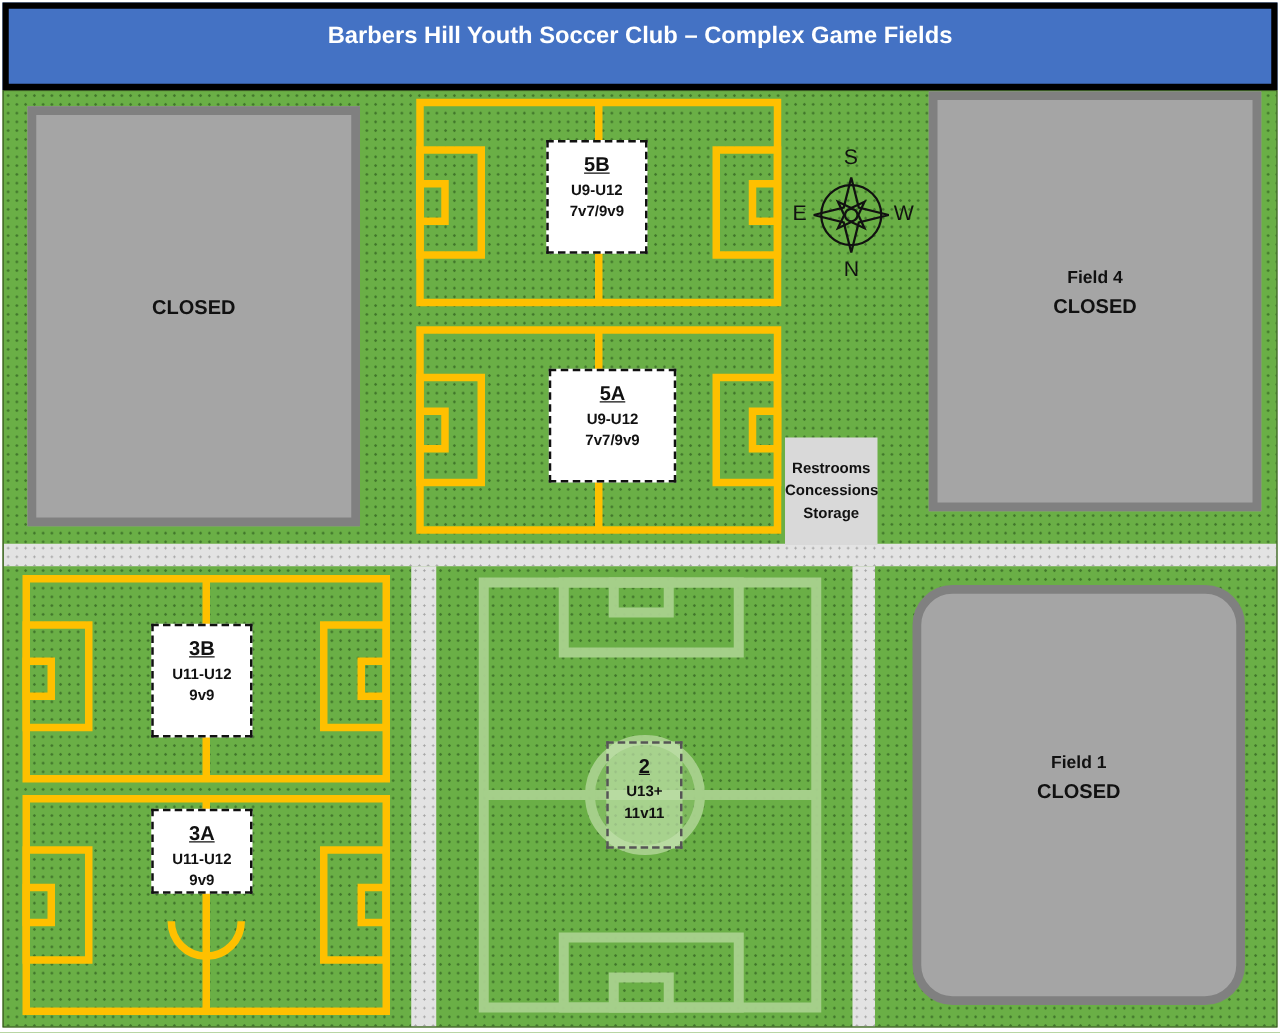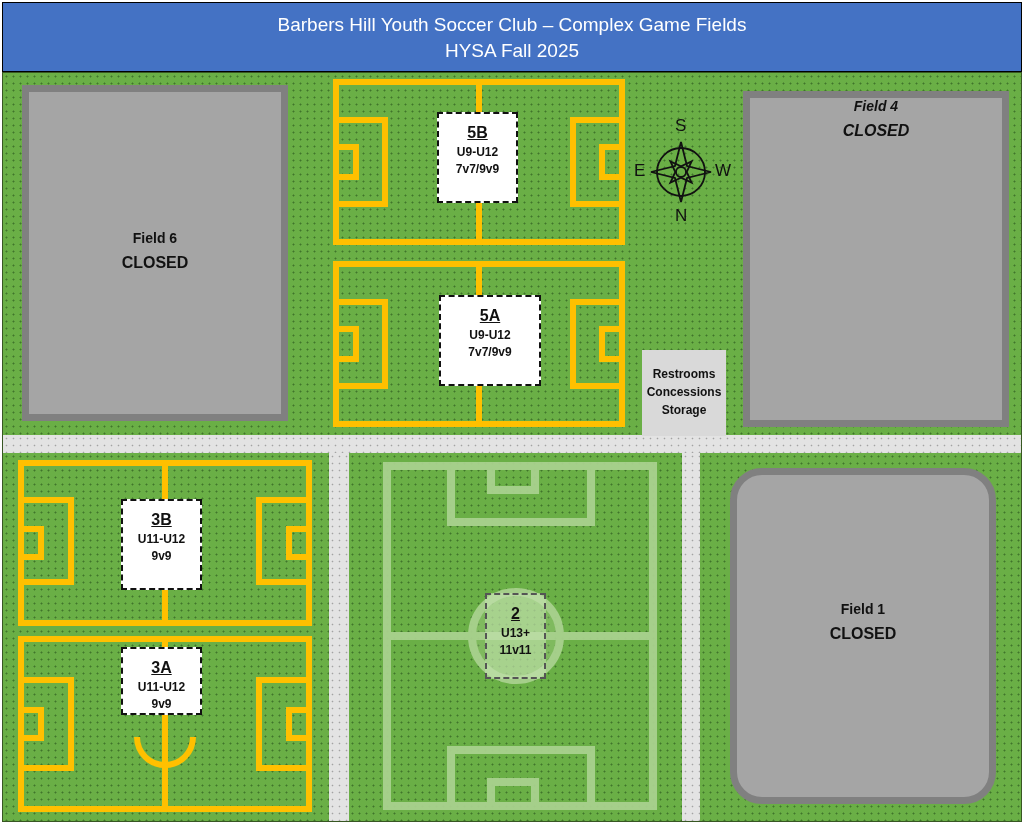--- a/index.html
+++ b/index.html
@@ -1,19 +1,19 @@
 <!DOCTYPE html>
 <html><head>
 <meta charset="utf-8">
 <style>
   html, body { margin: 0; padding: 0; }
   body { width: 1024px; height: 826px; position: relative; background: #ffffff; overflow: hidden;
          font-family: "Liberation Sans", "DejaVu Sans", sans-serif; }
   .header { position: absolute; left: 2px; top: 2px; width: 1020px; height: 70px; background: #4472c4;
-            border: 1px solid #000000; box-sizing: border-box; color: #fff; text-align: center; font-weight: normal; }
+            border: 5px solid #000000; box-sizing: border-box; color: #fff; text-align: center; font-weight: bold; }
   .header .l1 { font-size: 19px; margin-top: 9px; line-height: 26px; }
   .header .l2 { font-size: 19px; line-height: 26px; }
   .map { position: absolute; left: 2px; top: 72px; width: 1020px; height: 750px; background: #70ad47;
          border: 1px solid #385723; box-sizing: border-box; overflow: hidden; }
   .grass { position: absolute; background-color: #6aaf46;
            background-image: radial-gradient(rgba(30,70,20,0.55) 0.8px, transparent 1.2px);
            background-size: 7px 7px; }
   .path { position: absolute; background-color: #e3e3e3;
           background-image: radial-gradient(rgba(120,120,120,0.6) 0.7px, transparent 1.1px);
           background-size: 7px 7px; }
@@ -29,40 +29,38 @@
   .building { position: absolute; background: #d9d9d9; text-align: center; font-weight: bold;
               font-size: 12px; line-height: 18px; color: #111; box-sizing: border-box; padding-top: 15px; }
   .compass { position: absolute; }
   .ctext { position: absolute; font-size: 17px; color: #111; }
 </style>
 </head>
 <body>
 
 <div class="header">
   <div class="l1">Barbers Hill Youth Soccer Club – Complex  Game Fields</div>
-  <div class="l2">HYSA Fall 2025</div>
 </div>
 
 <div class="map">
 
   <div class="grass" style="left:0;top:0;width:1020px;height:362px;"></div>
   <div class="grass" style="left:0;top:380px;width:326px;height:370px;"></div>
   <div class="grass" style="left:346px;top:380px;width:333px;height:370px;"></div>
   <div class="grass" style="left:697px;top:380px;width:323px;height:370px;"></div>
 
   <div class="path" style="left:0;top:362px;width:1020px;height:18px;"></div>
   <div class="path" style="left:326px;top:380px;width:20px;height:370px;"></div>
   <div class="path" style="left:679px;top:380px;width:18px;height:370px;"></div>
 
   <div class="closed" style="left:19px;top:12px;width:266px;height:336px;padding-top:138px;">
-    <div class="name">Field 6</div>
     <div class="status">CLOSED</div>
   </div>
 
-  <div class="closed" style="left:740px;top:18px;width:266px;height:336px;font-style:italic;">
+  <div class="closed" style="left:740px;top:0;width:266px;height:336px;padding-top:133px;">
     <div class="name">Field 4</div>
     <div class="status">CLOSED</div>
   </div>
 
   <div class="closed" style="left:727px;top:395px;width:266px;height:336px;padding-top:126px;border-radius:32px;">
     <div class="name">Field 1</div>
     <div class="status">CLOSED</div>
   </div>
 
   <svg class="pitch" style="left:326px;top:4px;" width="300" height="170">
@@ -103,21 +101,21 @@
       <polygon points="33,3 39,27 63,33 39,39 33,63 27,39 3,33 27,27"></polygon>
       <polygon points="33,18 37,29 48,33 37,37 33,48 29,37 18,33 29,29" transform="rotate(45 33 33)"></polygon>
       <circle cx="33" cy="33" r="5"></circle>
     </g>
   </svg>
   <div class="ctext" style="left:672px;top:43px;">S</div>
   <div class="ctext" style="left:672px;top:133px;">N</div>
   <div class="ctext" style="left:631px;top:88px;">E</div>
   <div class="ctext" style="left:712px;top:88px;">W</div>
 
-  <div class="building" style="left:639px;top:277px;width:84px;height:86px;">
+  <div class="building" style="left:625px;top:277px;width:74px;height:86px;">
     <div>Restrooms</div>
     <div>Concessions</div>
     <div>Storage</div>
   </div>
 
   <svg class="pitch" style="left:12px;top:384px;" width="300" height="170">
     <g fill="none" stroke="#ffc000" stroke-width="6">
       <rect x="6" y="6" width="288" height="160"></rect>
       <line x1="150" y1="6" x2="150" y2="166"></line>
       <rect x="6" y="43" width="50" height="82"></rect>

